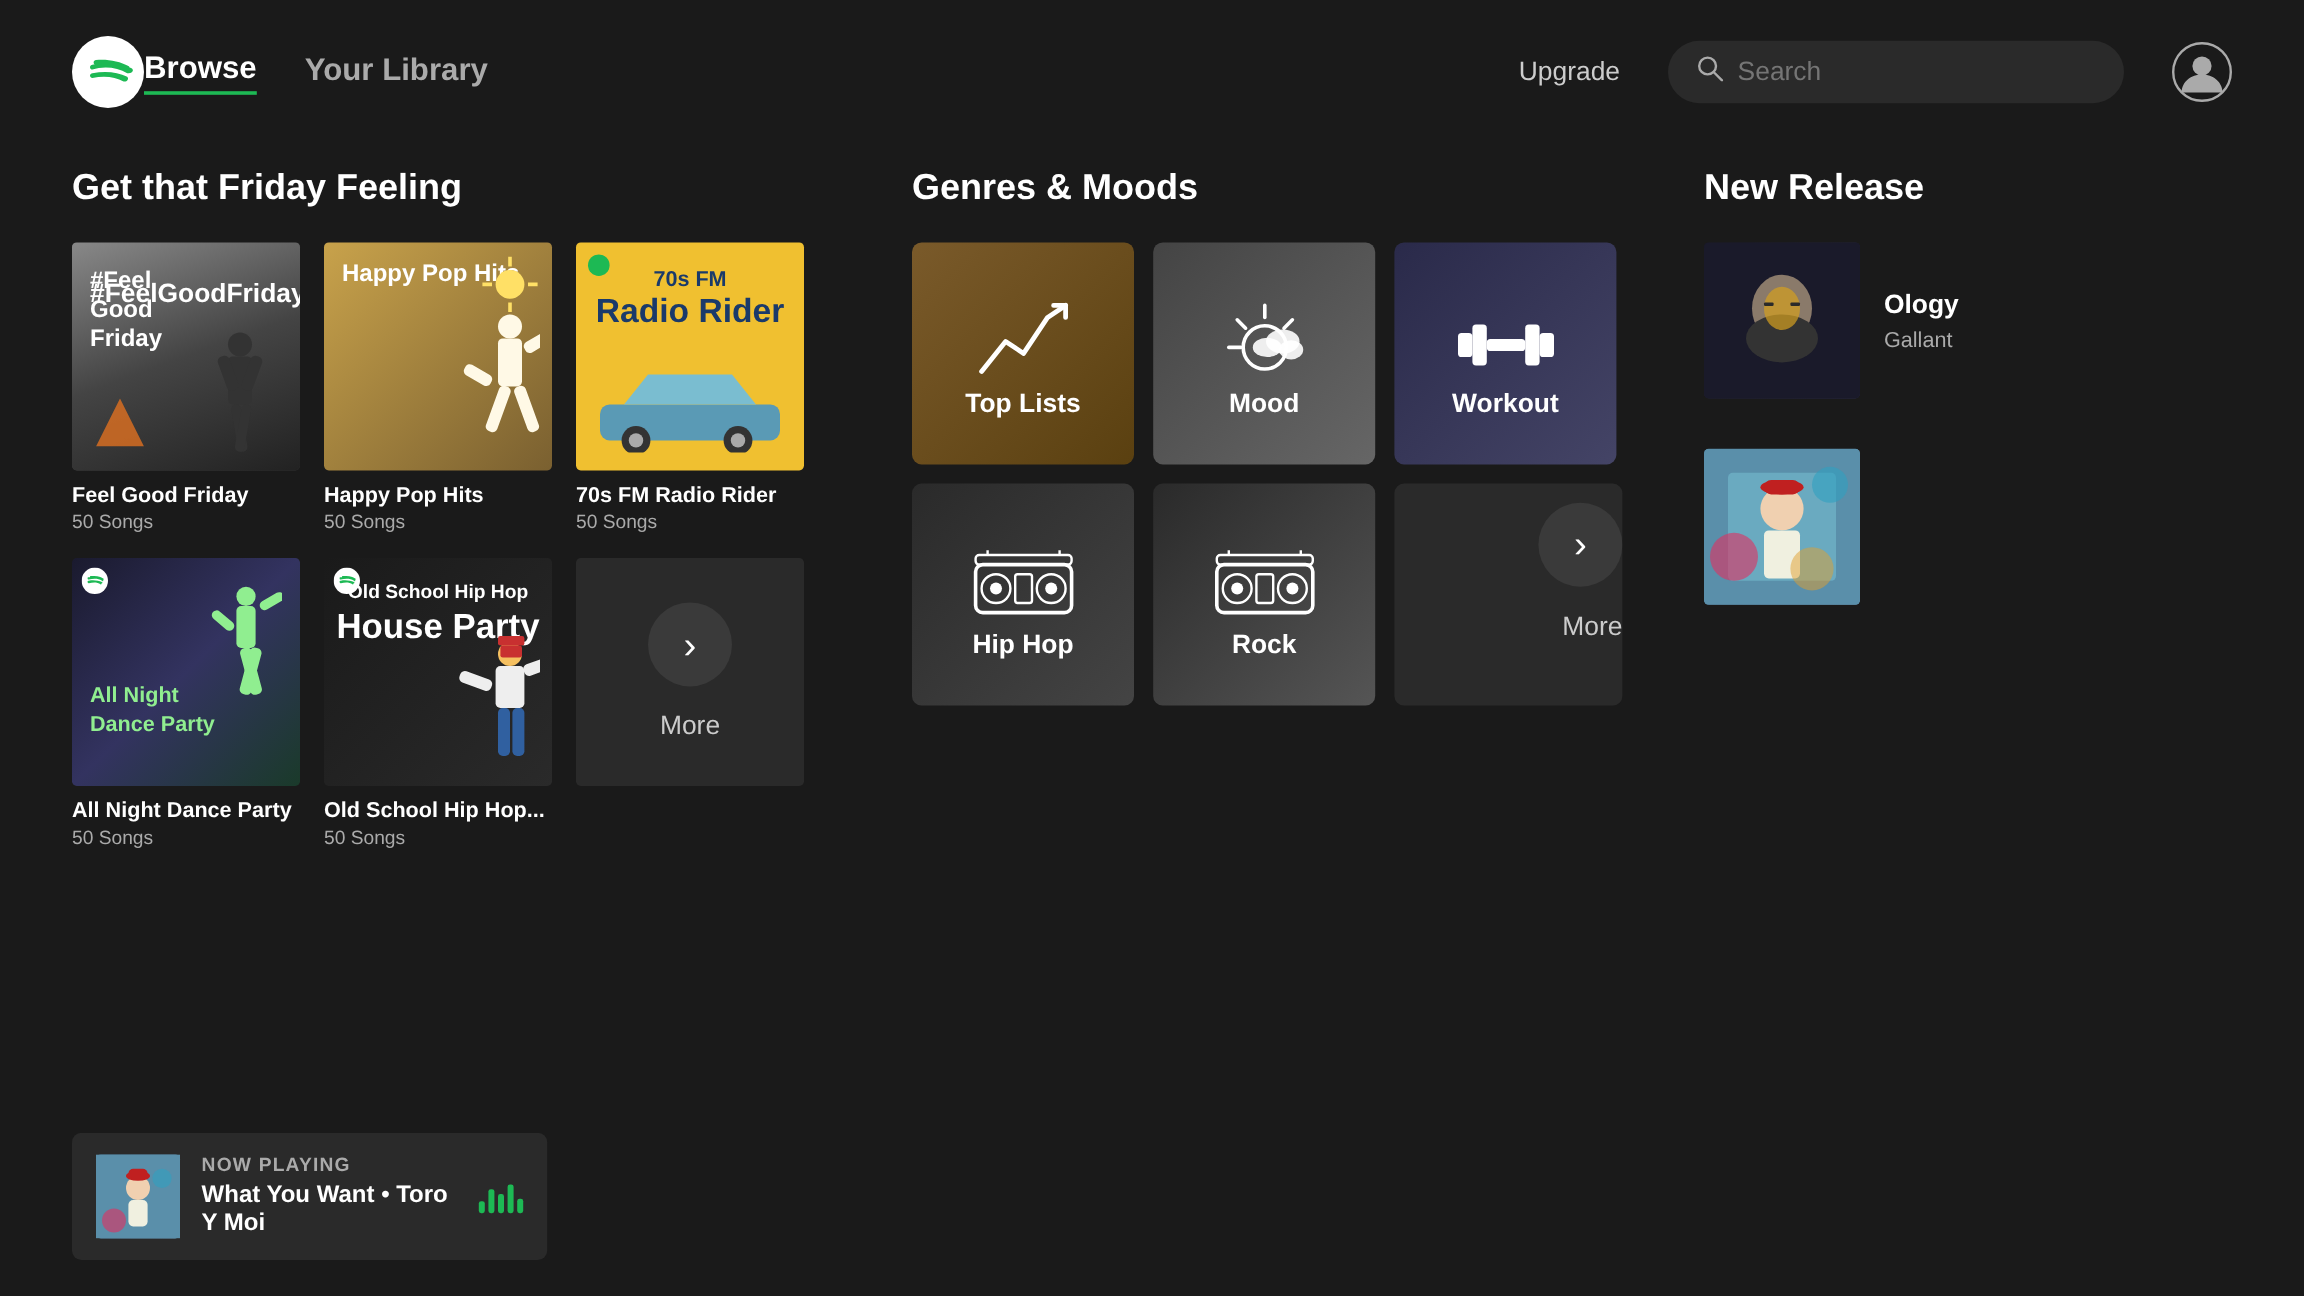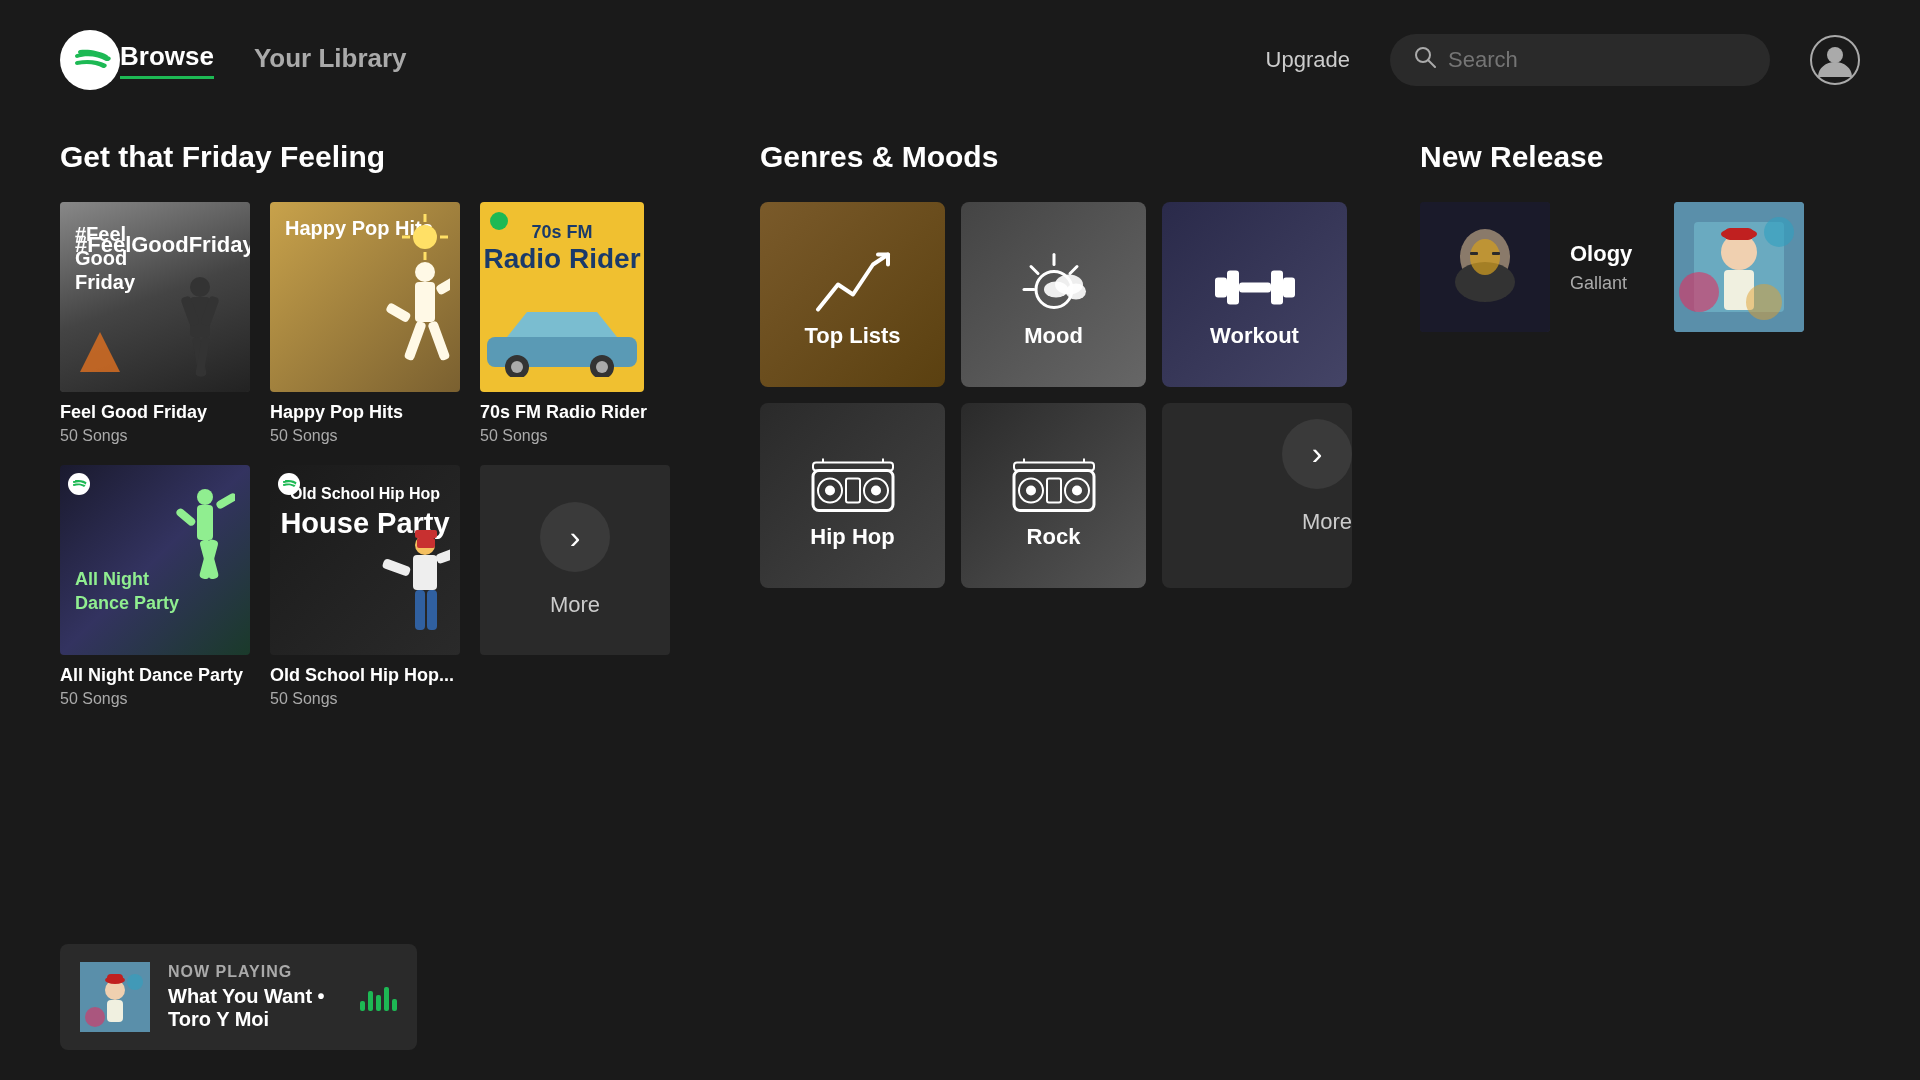--- a/index.html
+++ b/index.html
@@ -152,21 +152,21 @@
       position: absolute;
       top: 15px;
       left: 15px;
       font-size: 20px;
       font-weight: 700;
       color: #fff;
     }
 
     
     .radio-rider {
-      width: 164px;
+      width: 190px;
       height: 190px;
       border-radius: 4px;
       background: #f0c030;
       display: flex;
       align-items: center;
       justify-content: center;
       position: relative;
       overflow: hidden;
     }
     .radio-rider-text {
@@ -307,21 +307,21 @@
       background: #2a2a2a;
     }
 
     
     .section-new {
       flex: 1;
       overflow: hidden;
     }
     .new-releases-list {
       display: flex;
-      flex-direction: row;
+      flex-direction: column;
       gap: 42px;
     }
     .new-release-item {
       display: flex;
       align-items: center;
       gap: 20px;
       cursor: pointer;
     }
     .new-release-img {
       width: 130px;
@@ -360,21 +360,21 @@
       align-items: center;
       justify-content: center;
       position: relative;
     }
 
     
     .now-playing {
       position: fixed;
       bottom: 30px;
       left: 60px;
-      width: 357px;
+      width: 396px;
       background: #2a2a2a;
       border-radius: 8px;
       padding: 18px 20px;
       display: flex;
       align-items: center;
       gap: 18px;
     }
     .now-playing-img {
       width: 70px;
       height: 70px;

